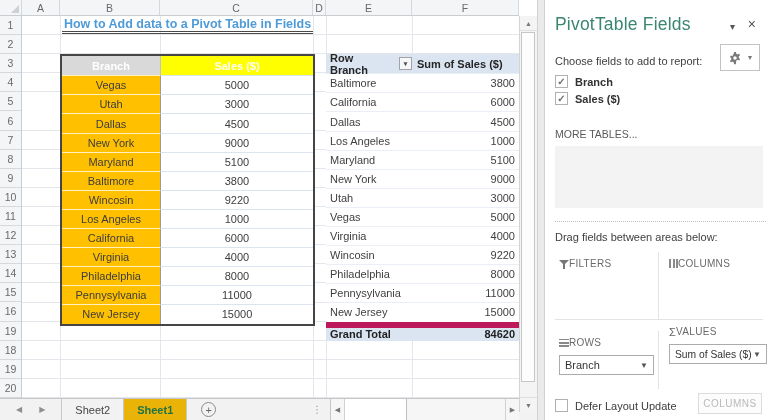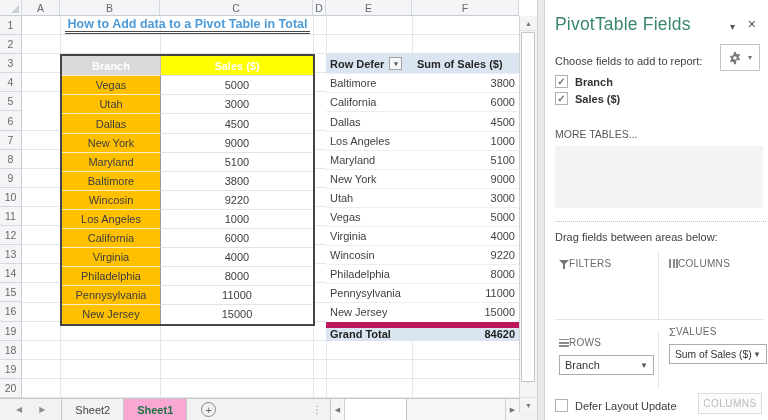--- a/index.html
+++ b/index.html
@@ -51,21 +51,21 @@
   .vscroll { position:absolute; left:519px; top:16px; width:18px; height:396px; background:#f4f4f5; border-left:1px solid #d4d4d4; }
   .vs-up,.vs-down { position:absolute; left:0; width:100%; height:15px; display:flex; align-items:center; justify-content:center; font-size:7px; color:#777; background:#f4f4f5; border-bottom:1px solid #e0e0e0; }
   .vs-up{top:0}.vs-down{bottom:0; border-top:1px solid #e0e0e0; border-bottom:none}
   .vs-thumb { position:absolute; left:1px; right:2px; top:16px; height:350px; background:#fdfdfd; border:1px solid #c6c6c6; }
 
   
   .tabbar { position:absolute; left:0; top:398px; width:519px; height:22px; background:#f2f2f3; border-top:1px solid #c7c7c7; display:flex; align-items:stretch; }
   .navarrows { display:flex; align-items:center; gap:17px; padding:0 16px 0 16px; color:#8f8f8f; font-size:8px; }
   .tabdiv { width:1px; background:#c7c7c7; }
   .stab { display:flex; align-items:center; padding:0 13px; color:#444; border-right:1px solid #c7c7c7; }
-  .stab.active { background:#f9a8d4; color:var(--excel-green,#217346); font-weight:bold; }
+  .stab.active { background:#eab308; color:var(--excel-green,#217346); font-weight:bold; }
   .plusbtn { align-self:center; width:15px; height:15px; margin-left:14px; border:1px solid #8a8a8a; border-radius:50%; color:#666; font-size:11px; line-height:12px; display:flex; align-items:center; justify-content:center; }
   .dots { margin-left:auto; align-self:center; color:#9a9a9a; font-size:10px; padding-right:8px; }
   .hscroll { width:189px; display:flex; background:#f6f6f7; border-left:1px solid #c7c7c7; }
   .hs-arrow { width:14px; display:flex; align-items:center; justify-content:center; color:#777; font-size:7px; }
   .hs-left { border-right:1px solid #d0d0d0; }
   .hs-right { border-left:1px solid #d0d0d0; }
   .hs-thumb { width:62px; background:#fff; border-right:1px solid #c0c0c0; }
   .hs-track { flex:1; }
   .corner-fill { position:absolute; left:519px; top:412px; width:18px; height:8px; background:#f2f2f3; }
 
@@ -173,21 +173,21 @@
         <div class="rh">19</div>
 
         <div class="rh">18</div>
 
         <div class="rh">19</div>
 
         <div class="rh">20</div>
       </div>
 
     <div class="sheet-title">
-      <span>How to Add data to a Pivot Table in Total</span>
+      <span>How to Add data to a Pivot Table in Fields</span>
     </div>
 
     <div class="ltable">
       <div class="lrow">
         <div class="bhead">Branch</div>
         <div class="chead">Sales ($)</div>
       </div>
       <div class="lbody">
 
           <div class="lrow">
@@ -253,21 +253,21 @@
           <div class="lrow">
             <div class="bcell">New Jersey</div>
             <div class="ccell">15000</div>
           </div>
         </div>
     </div>
 
     <div class="pivot">
       <div class="prow phead">
         <div class="pe">
-          <span>Row Defer</span>
+          <span>Row Branch</span>
           <span class="rl-btn">▾</span>
         </div>
         <div class="pf">Sum of Sales ($)</div>
       </div>
       <div class="pbody">
 
           <div class="prow">
             <div class="pe">Baltimore</div>
             <div class="pf">3800</div>
           </div>

